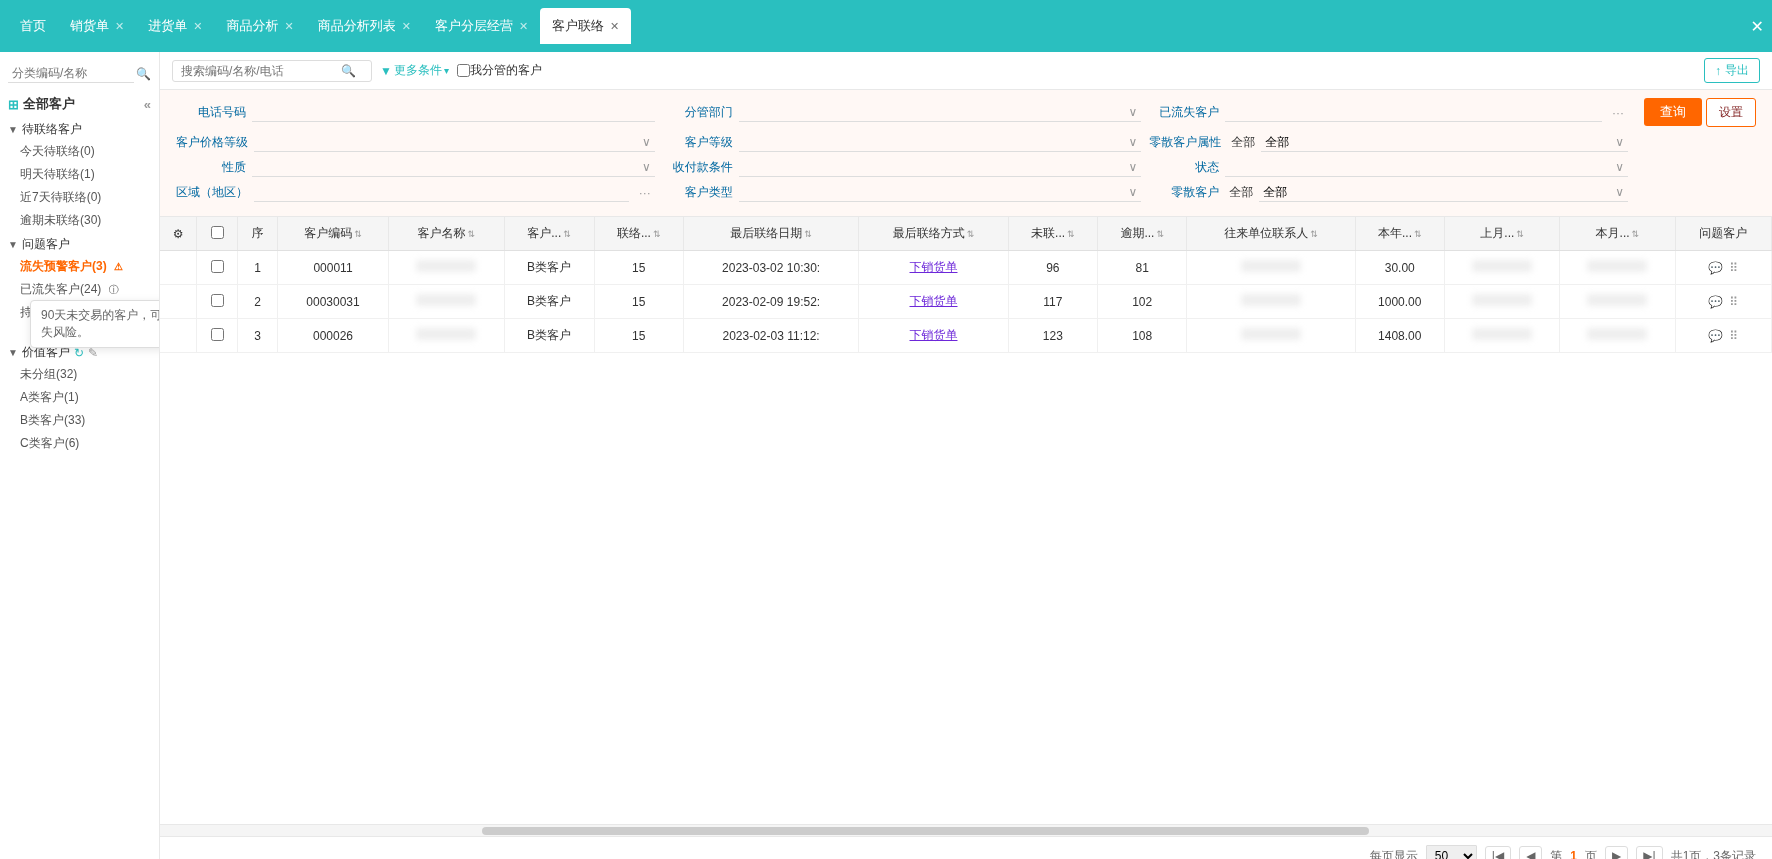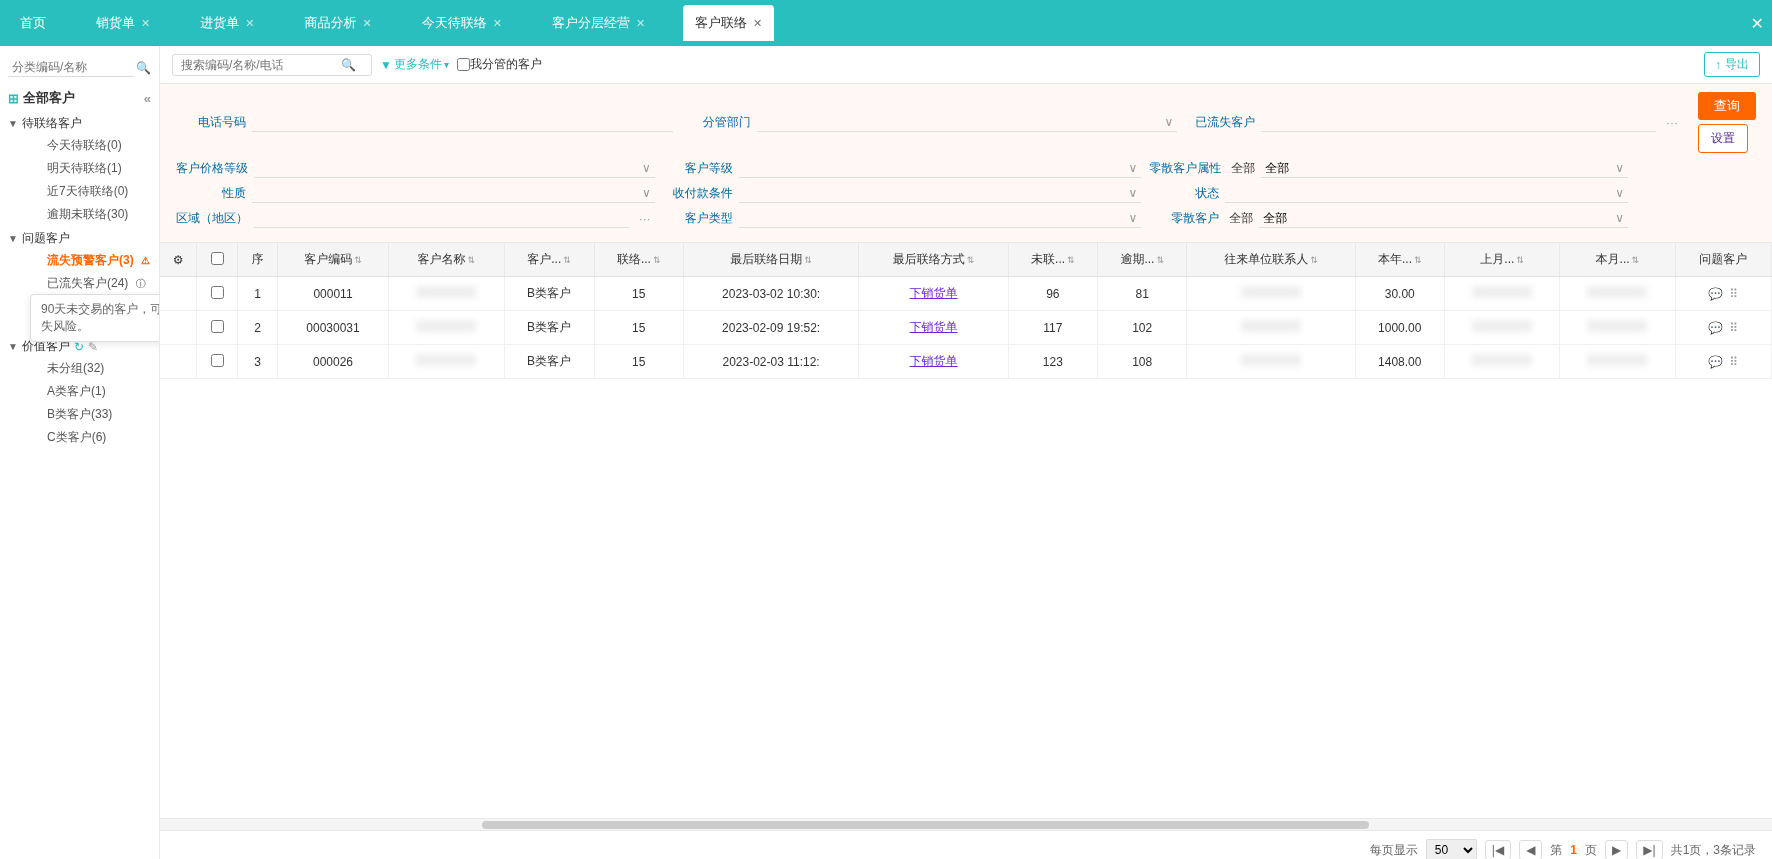--- a/index.html
+++ b/index.html
@@ -3,23 +3,22 @@
   <meta charset="utf-8">
   <style>
     * { box-sizing: border-box; margin: 0; padding: 0; }
     body { font-family: 'Microsoft YaHei', Arial, sans-serif; font-size: 12px; background: #f5f5f5; color: #333; }
 
     
     .tab-bar {
       display: flex;
       align-items: center;
       background: #2abfbf;
-      height: 46px;
+      height: 52px;
       padding: 4px 8px;
-      gap: 26px;
     }
     .tab-item {
       display: flex;
       align-items: center;
       padding: 0 12px;
       height: 36px;
       color: #fff;
       cursor: pointer;
       font-size: 13px;
       white-space: nowrap;
@@ -102,21 +101,20 @@
     .sidebar-section-title .arrow {
       margin-right: 4px;
       font-size: 10px;
       color: #666;
     }
     .sidebar-item {
       padding: 3px 8px 3px 20px;
       cursor: pointer;
       color: #555;
       font-size: 12px;
-      margin-left: 27px;
     }
     .sidebar-item.active {
       color: #ff6600;
       font-weight: bold;
     }
     .sidebar-item .item-icon {
       margin-left: 4px;
       font-size: 10px;
     }
 
@@ -271,21 +269,21 @@
       background: #ff6600;
       color: #fff;
       border: none;
       border-radius: 3px;
       padding: 5px 16px;
       cursor: pointer;
       font-size: 13px;
     }
     .btn-settings {
       background: #fff;
-      color: #4c1d95;
+      color: #7f1d1d;
       border: 1px solid #ff6600;
       border-radius: 3px;
       padding: 5px 12px;
       cursor: pointer;
       font-size: 12px;
     }
 
     
     .table-area {
       flex: 1;
@@ -385,21 +383,21 @@
   </div>
   <div class="tab-item">
     <span>进货单</span>
     <span class="tab-close">✕</span>
   </div>
   <div class="tab-item">
     <span>商品分析</span>
     <span class="tab-close">✕</span>
   </div>
   <div class="tab-item">
-    <span>今天待联络</span>
+    <span>商品分析列表</span>
     <span class="tab-close">✕</span>
   </div>
   <div class="tab-item">
     <span>客户分层经营</span>
     <span class="tab-close">✕</span>
   </div>
   <div class="tab-item active">
     <span>客户联络</span>
     <span class="tab-close">✕</span>
   </div>
@@ -514,21 +512,21 @@
           <div class="adv-filter-select-wrapper">
             <select><option></option></select>
             <span class="chevron">∨</span>
           </div>
         </div>
         <div class="adv-filter-item">
           <span class="adv-filter-label">已流失客户</span>
           <input class="adv-filter-input" type="text" style="">
           <span class="adv-filter-dots">···</span>
         </div>
-        <div class="adv-filter-actions" style="margin-left:8px;flex-direction:column;">
+        <div class="adv-filter-actions" style="margin-left:8px;">
           <button class="btn-query">查询</button>
           <button class="btn-settings">设置</button>
         </div>
       </div>
 
       <div class="adv-filter-row">
         <div class="adv-filter-item">
           <span class="adv-filter-label">客户价格等级</span>
           <div class="adv-filter-select-wrapper">
             <select><option></option></select>

